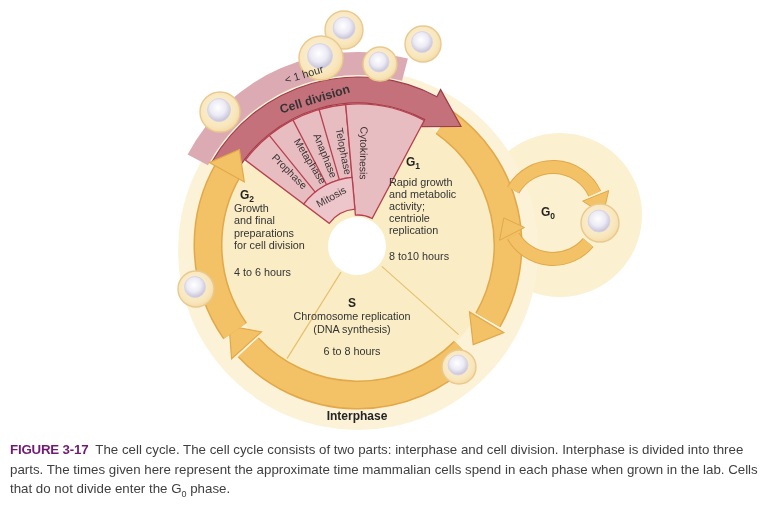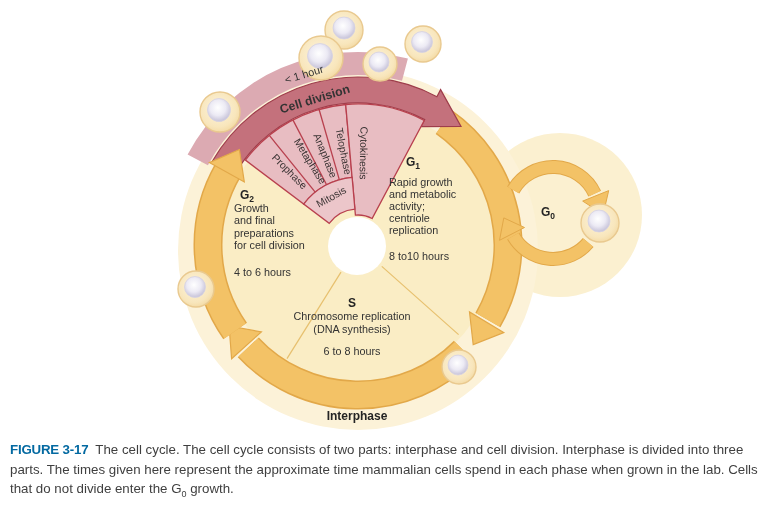--- a/index.html
+++ b/index.html
@@ -5,21 +5,21 @@
   html,body{margin:0;padding:0;background:#ffffff;}
   .stage{position:relative;width:768px;height:515px;background:#ffffff;overflow:hidden;
          font-family:"Liberation Sans", sans-serif;}
   svg text{font-family:"Liberation Sans", sans-serif;fill:#333333;}
   svg text.h{font-weight:bold;font-size:12px;fill:#242424;}
   svg text.b{font-size:10.8px;}
   svg text.ph{font-size:10.4px;fill:#3a3333;}
   svg text.c{text-anchor:middle;}
   .caption{position:absolute;left:10px;top:440px;width:748px;
            font-size:13.3px;line-height:19.5px;color:#3f3f3f;}
-  .cap-label{font-weight:bold;color:#0369a1;margin-right:7px;letter-spacing:-0.2px;margin-top:9px;}
+  .cap-label{font-weight:bold;color:#701a75;margin-right:7px;letter-spacing:-0.2px;margin-top:9px;}
   .caption sub{font-size:9px;}
 </style>
 </head>
 <body>
 
 <div class="stage">
 <svg width="768" height="436" viewBox="0 0 768 436">
   <defs>
     <radialGradient id="pearl" cx="45%" cy="40%" r="62%">
       <stop offset="0%" stop-color="#ffffff"></stop>
@@ -150,15 +150,15 @@
   <text class="b c" x="352" y="320">Chromosome replication</text>
   <text class="b c" x="352" y="333">(DNA synthesis)</text>
   <text class="b c" x="352" y="355">6 to 8 hours</text>
 
   <text class="h" x="541" y="216"><tspan>G</tspan><tspan dy="3" font-size="8.5">0</tspan></text>
 
   <text class="h c" x="357" y="420">Interphase</text>
 </svg>
 
 <div class="caption">
-  <span class="cap-label">FIGURE 3-17</span><span><span>The cell cycle. The cell cycle consists of two parts: interphase and cell division. Interphase is divided into three parts. The times given here represent the approximate time mammalian cells spend in each phase when grown in the lab. Cells that do not divide enter the G</span><sub>0</sub><span> growth.</span></span>
+  <span class="cap-label">FIGURE 3-17</span><span><span>The cell cycle. The cell cycle consists of two parts: interphase and cell division. Interphase is divided into three parts. The times given here represent the approximate time mammalian cells spend in each phase when grown in the lab. Cells that do not divide enter the G</span><sub>0</sub><span> phase.</span></span>
 </div>
 </div>
 
 </body></html>

